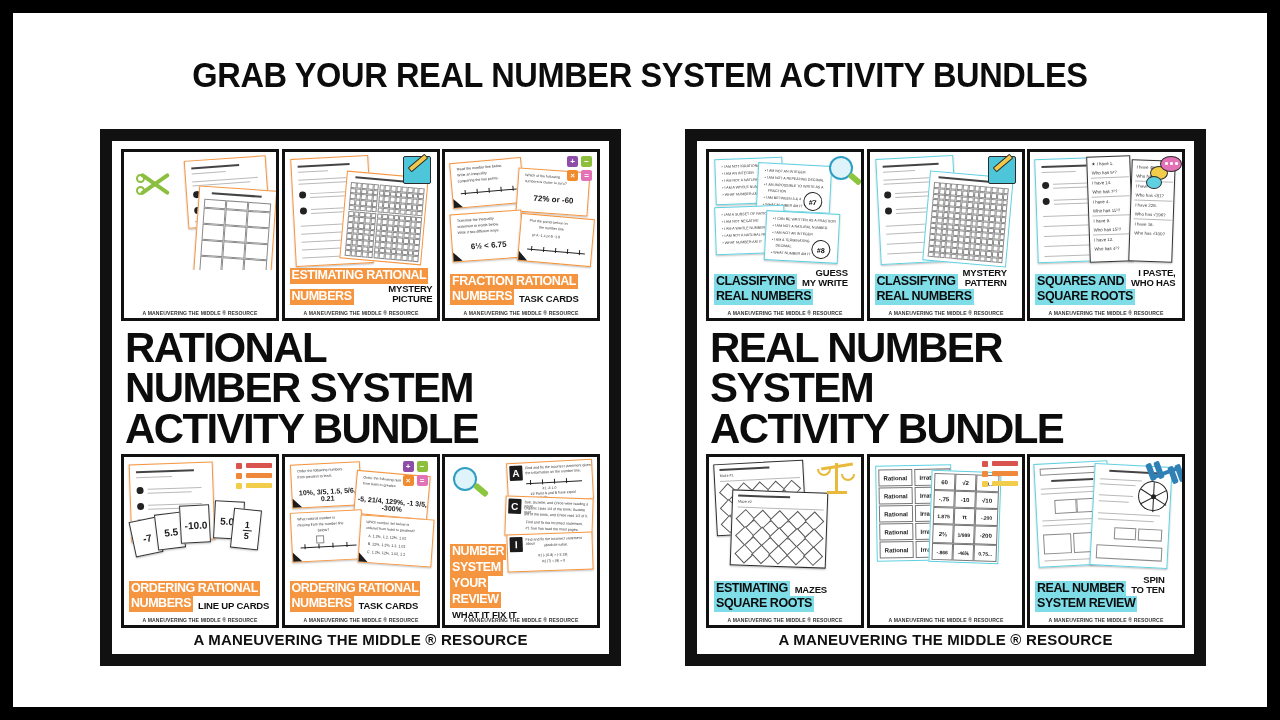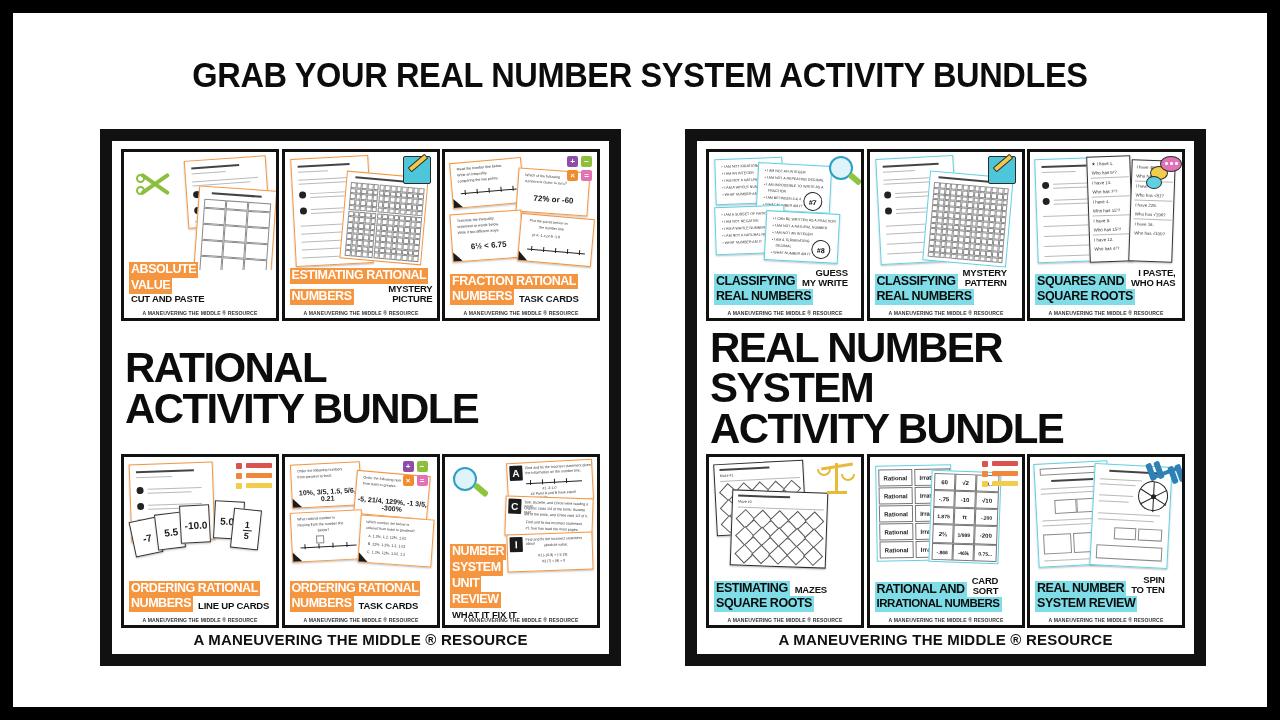--- a/index.html
+++ b/index.html
@@ -323,31 +323,20 @@
                   <div class="gcell" style="left:5px;top:69px;width:22px;height:16px;"></div>
                   <div class="gcell" style="left:27px;top:69px;width:22px;height:16px;"></div>
                   <div class="gcell" style="left:49px;top:69px;width:23px;height:16px;"></div>
                 </div>
                 <div>
                   <div class="scissor" style="left:14px;top:30px;width:34px;height:4px;transform:rotate(35deg);border-radius:2px;"></div>
                   <div class="scissor" style="left:14px;top:30px;width:34px;height:4px;transform:rotate(-35deg);border-radius:2px;"></div>
                   <div class="scissor" style="left:12px;top:22px;width:9px;height:9px;border-radius:50%;background:transparent;border:2.5px solid #8cbf3f;"></div>
                   <div class="scissor" style="left:12px;top:34px;width:9px;height:9px;border-radius:50%;background:transparent;border:2.5px solid #8cbf3f;"></div>
                 </div>
-              </div>
-              <div class="cover-labels">
-                <div class="lbl-row">
-                    <span class="lbl orange">ABSOLUTE</span>
-                  </div>
-                <div class="lbl-row">
-                    <span class="lbl orange">VALUE</span>
-                  </div>
-                <div class="lbl-row">
-                    <span class="sub" style="margin-left:2px;text-align:left;">CUT AND PASTE</span>
-                  </div>
               </div>
               <div class="cover-credit">A MANEUVERING THE MIDDLE ® RESOURCE</div>
             </div>
 
             <div class="cover">
               <div class="cover-art">
                 <div class="sheet" style="left:8px;top:5px;width:78px;height:108px;transform:rotate(-3deg);">
                   <div class="hdln" style="left:6px;top:6px;width:52px;"></div>
                   <div class="ln" style="left:6px;top:12px;width:30px;"></div>
                   <div class="ln" style="left:6px;top:20px;width:64px;"></div>
@@ -608,20 +597,21 @@
                   <span class="lbl orange">NUMBERS</span>
                   <span class="sub">TASK CARDS</span>
                 </div>
               </div>
               <div class="cover-credit">A MANEUVERING THE MIDDLE ® RESOURCE</div>
             </div>
           </div>
 
           <div class="bundle-title">
             <div class="tline">RATIONAL</div>
+            <div class="tline">NUMBER SYSTEM</div>
             <div class="tline">ACTIVITY BUNDLE</div>
           </div>
 
           <div class="cover-row bottom">
 
             <div class="cover">
               <div class="cover-art">
                 <div class="sheet" style="left:6px;top:6px;width:84px;height:78px;transform:rotate(-2deg);">
                   <div class="hdln" style="left:6px;top:6px;width:58px;"></div>
                   <div class="ln" style="left:6px;top:12px;width:36px;"></div>
@@ -760,21 +750,21 @@
                 </div>
               </div>
               <div class="cover-labels" style="bottom:13px;">
                 <div class="lbl-row" style="position:absolute;bottom:52px;">
                     <span class="lbl orange">NUMBER</span>
                   </div>
                 <div class="lbl-row" style="position:absolute;bottom:36px;">
                     <span class="lbl orange">SYSTEM</span>
                   </div>
                 <div class="lbl-row" style="position:absolute;bottom:20px;">
-                    <span class="lbl orange">UNIT</span>
+                    <span class="lbl orange">YOUR</span>
                   </div>
                 <div class="lbl-row" style="position:absolute;bottom:4px;">
                     <span class="lbl orange">REVIEW</span>
                   </div>
                 <div class="lbl-row" style="position:absolute;bottom:-9px;">
                     <span class="sub" style="margin-left:2px;text-align:left;">WHAT IT FIX IT</span>
                   </div>
               </div>
               <div class="cover-credit">A MANEUVERING THE MIDDLE ® RESOURCE</div>
             </div>
@@ -1252,30 +1242,20 @@
                 </div>
                 <div>
                   <div class="chip" style="left:112px;top:4px;background:#d9534f;"></div>
                   <div class="bar" style="left:122px;top:4px;width:26px;background:#d9534f;"></div>
                   <div class="chip" style="left:112px;top:14px;background:#f0883b;"></div>
                   <div class="bar" style="left:122px;top:14px;width:26px;background:#f0883b;"></div>
                   <div class="chip" style="left:112px;top:24px;background:#f2cd4b;"></div>
                   <div class="bar" style="left:122px;top:24px;width:26px;background:#f2cd4b;"></div>
                 </div>
               </div>
-              <div class="cover-labels">
-                <div class="lbl-row" style="align-items:flex-end;">
-                  <span class="lbl cyan">RATIONAL AND</span>
-                  <span class="sub">CARD
-SORT</span>
-                </div>
-                <div class="lbl-row">
-                    <span class="lbl cyan" style="font-size:11.5px;">IRRATIONAL NUMBERS</span>
-                  </div>
-              </div>
               <div class="cover-credit">A MANEUVERING THE MIDDLE ® RESOURCE</div>
             </div>
 
             <div class="cover">
               <div class="cover-art">
                 <div class="sheet c" style="left:6px;top:5px;width:74px;height:104px;transform:rotate(-3deg);">
                   <div class="gcell" style="left:5px;top:4px;width:62px;height:7px;"></div>
                   <div class="hdln" style="left:16px;top:16px;width:42px;height:1.5px;"></div>
                   <div class="ln" style="left:5px;top:24px;width:60px;"></div>
                   <div class="ln" style="left:5px;top:29px;width:54px;"></div>

